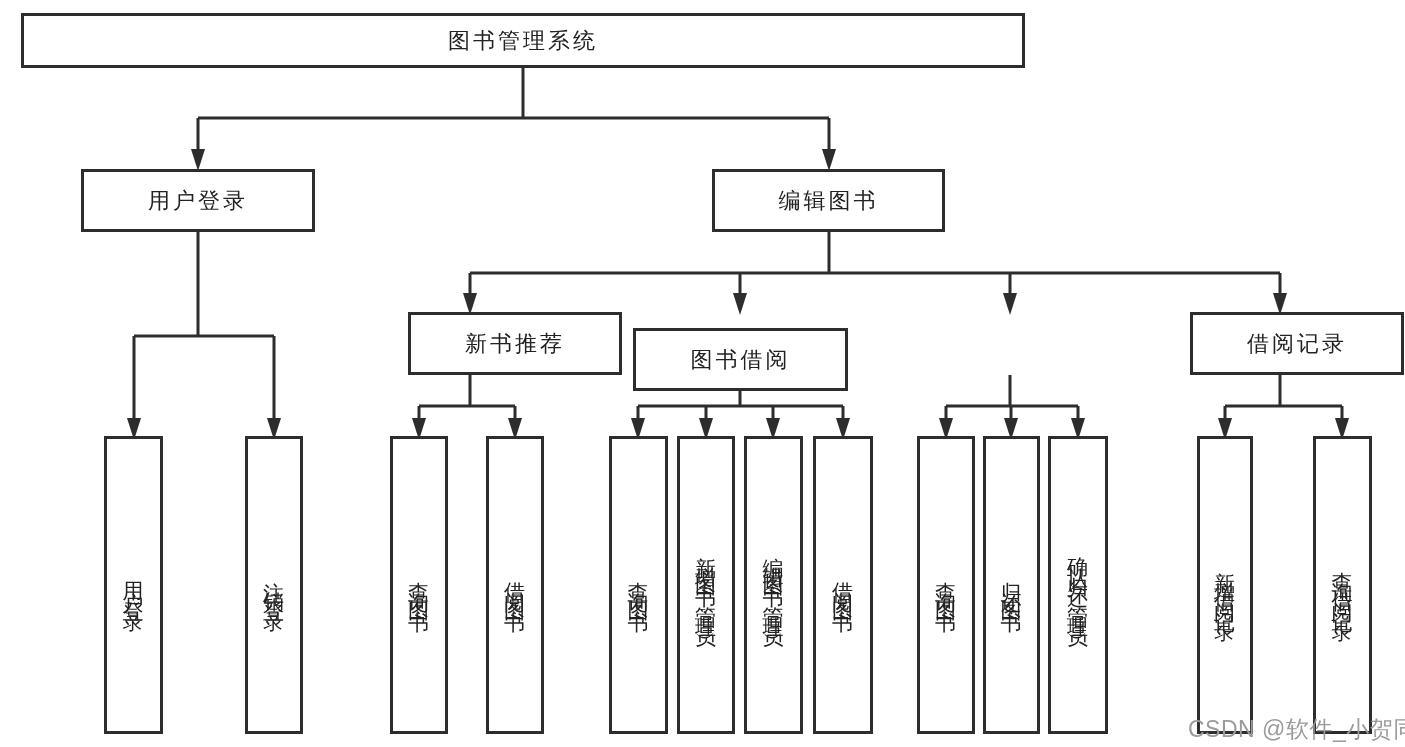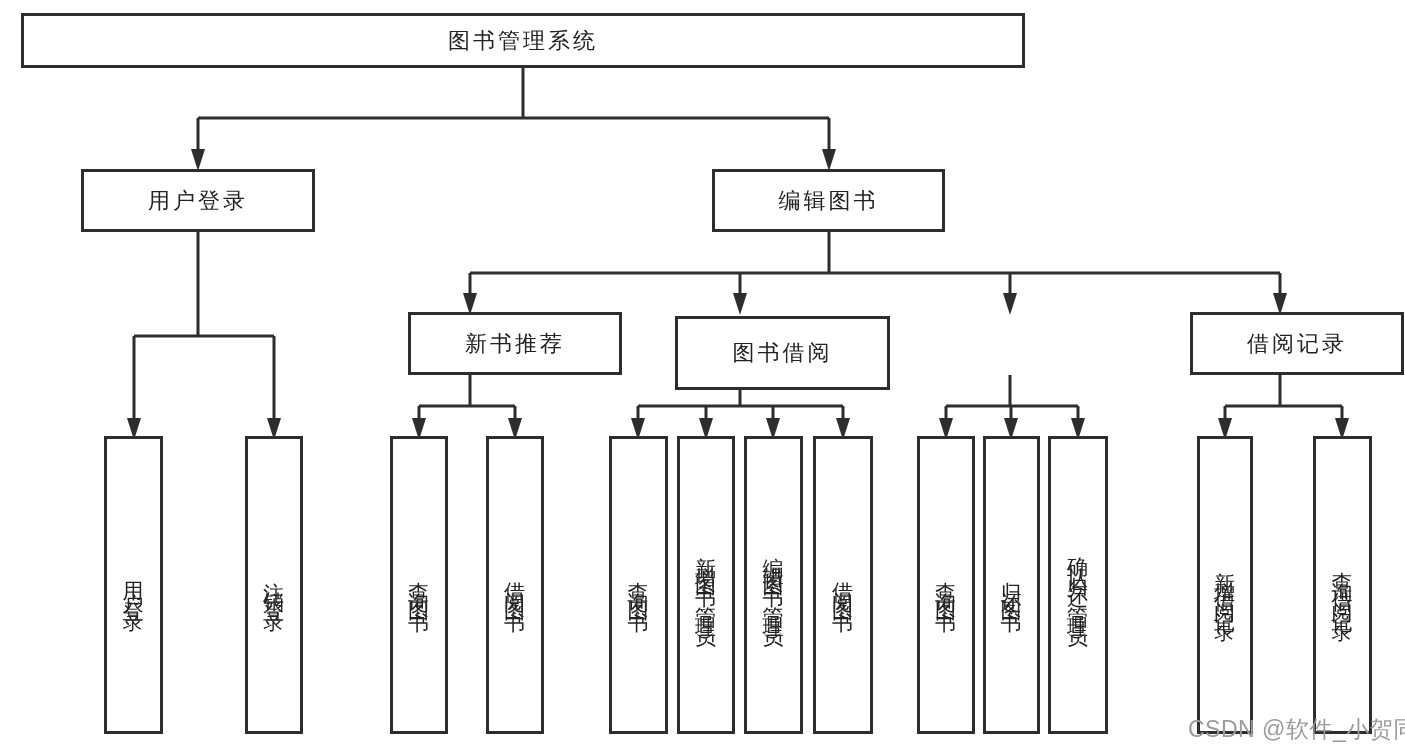--- a/index.html
+++ b/index.html
@@ -96,21 +96,21 @@
   <div class="node" style="left:81px; top:169px; width:234px; height:63px;">
     <span class="lbl">用户登录</span>
   </div>
   <div class="node" style="left:712px; top:169px; width:233px; height:63px;">
     <span class="lbl">编辑图书</span>
   </div>
 
   <div class="node" style="left:363px; top:312px; width:214px; height:63px;margin-left:45px;">
     <span class="lbl">新书推荐</span>
   </div>
-  <div class="node" style="left:633px; top:316px; width:215px; height:74px;margin-left:42px;">
+  <div class="node" style="left:633px; top:328px; width:215px; height:63px;">
     <span class="lbl">图书借阅</span>
   </div>
   <div class="node" style="left:1173px; top:312px; width:214px; height:63px;margin-left:17px;">
     <span class="lbl">借阅记录</span>
   </div>
 
   <div class="leaf" style="left:104px; top:436px; width:59px; height:298px;">
     <span class="lbl">用户登录</span>
   </div>
   <div class="leaf" style="left:245px; top:436px; width:58px; height:298px;">

